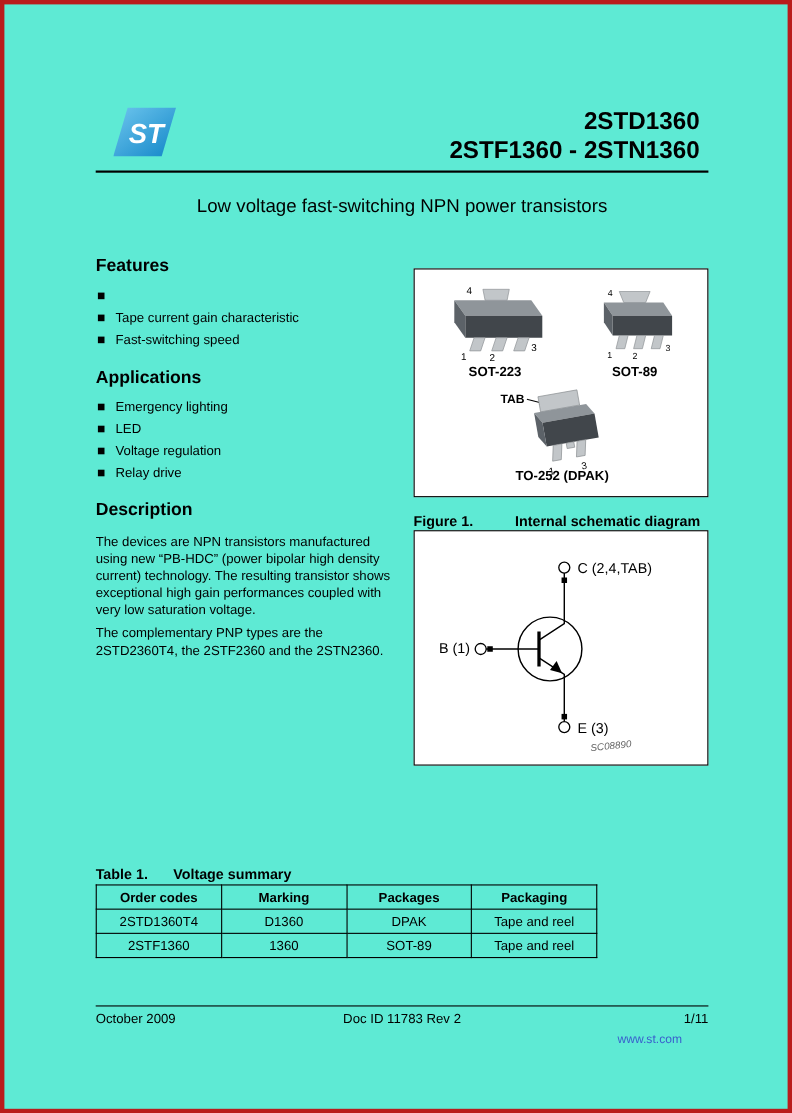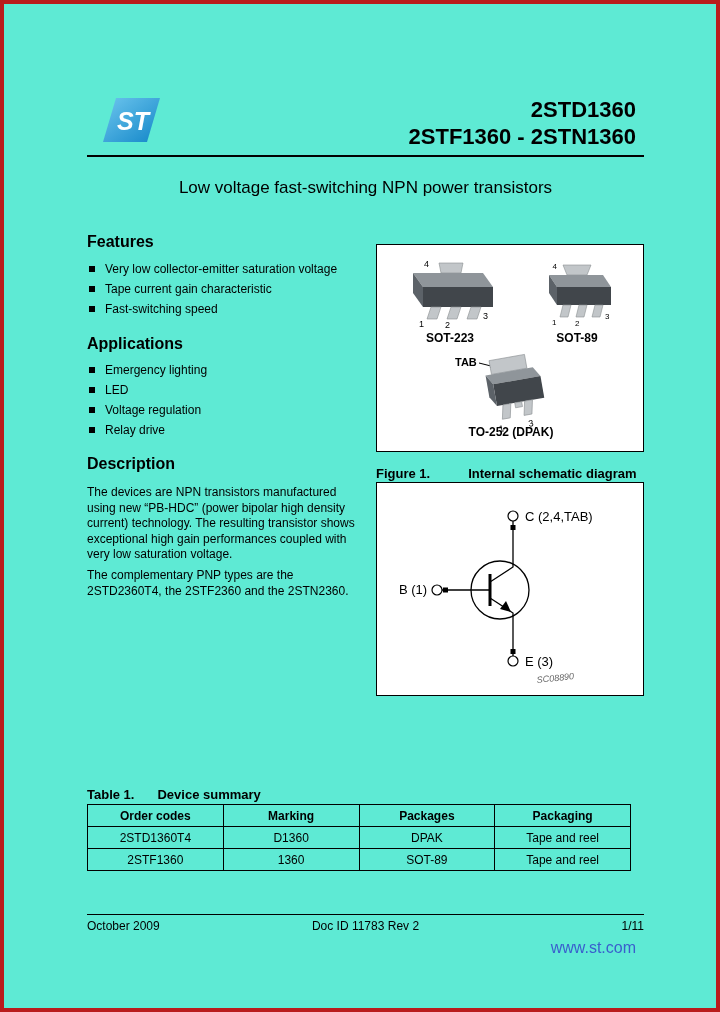--- a/index.html
+++ b/index.html
@@ -24,31 +24,31 @@
   .para { position:absolute; left:83px; width:280px; font-size:12px; line-height:15.5px; }
 
   
   .pkg-box { position:absolute; left:372px; top:240px; width:268px; height:208px; border:1px solid #000; background:#fff; }
   .pkg-label { position:absolute; font-size:12px; font-weight:bold; text-align:center; }
   .fig-caption { position:absolute; left:372px; top:462px; font-size:13px; font-weight:bold; display:flex; gap:38px; }
   .schem-box { position:absolute; left:372px; top:478px; width:268px; height:214px; border:1px solid #000; background:#fff; }
 
   
   .tbl-caption { position:absolute; left:83px; top:783px; font-size:13px; font-weight:bold; display:flex; gap:23px; }
-  .dev-table { position:absolute; left:83px; top:800px; width:544px; border-collapse:collapse; table-layout:fixed; font-size:12px; }
+  .dev-table { position:absolute; left:83px; top:800px; width:456px; border-collapse:collapse; table-layout:fixed; font-size:12px; }
   .dev-table th, .dev-table td { border:1px solid #000; text-align:center; height:22px; padding:0 4px; }
   .dev-table th { font-weight:bold; }
 
   
   .footer-rule { position:absolute; left:83px; top:910px; width:557px; border-top:1px solid #000; }
   .footer-row { position:absolute; left:83px; top:915px; width:557px; font-size:12px; }
   .footer-row .fl { position:absolute; left:0; }
   .footer-row .fc { position:absolute; left:0; width:100%; text-align:center; }
   .footer-row .fr { position:absolute; right:0; }
-  .site-link { position:absolute; right:80px; top:935px; font-size:16px; color:#3a5fcd; text-decoration:none; }
+  .site-link { position:absolute; right:96px; top:935px; font-size:11px; color:#3a5fcd; text-decoration:none; }
 </style>
 </head>
 <body>
 
 <div class="page">
 
   <div class="logo">
     <svg width="58" height="46" viewBox="0 0 58 46">
       <defs>
         <linearGradient id="stg" x1="0" y1="0" x2="1" y2="1">
@@ -65,21 +65,20 @@
     <div>2STD1360</div>
     <div>2STF1360 - 2STN1360</div>
   </div>
   <div class="header-rule"></div>
   <div class="subtitle">Low voltage fast-switching NPN power transistors</div>
 
   <div class="sect-heading" style="top:229px;">Features</div>
   <ul class="bullets" style="top:258px;">
     <li>
         <span class="sq"></span>
-        <span>Very low collector-emitter saturation voltage</span>
       </li>
     <li>
         <span class="sq"></span>
         <span>Tape current gain characteristic</span>
       </li>
     <li>
         <span class="sq"></span>
         <span>Fast-switching speed</span>
       </li>
   </ul>
@@ -189,21 +188,21 @@
 
       <text x="148" y="38" font-size="13">C (2,4,TAB)</text>
       <text x="22" y="111" font-size="13">B (1)</text>
       <text x="148" y="183" font-size="13">E (3)</text>
       <text x="160" y="200" font-size="9" font-style="italic" fill="#666" transform="rotate(-6 160 200)">SC08890</text>
     </svg>
   </div>
 
   <div class="tbl-caption">
     <span>Table 1.</span>
-    <span>Device summary</span>
+    <span>Voltage summary</span>
   </div>
 
   <table class="dev-table">
     <thead>
       <tr>
         <th>Order codes</th>
         <th>Marking</th>
         <th>Packages</th>
         <th>Packaging</th>
       </tr>

